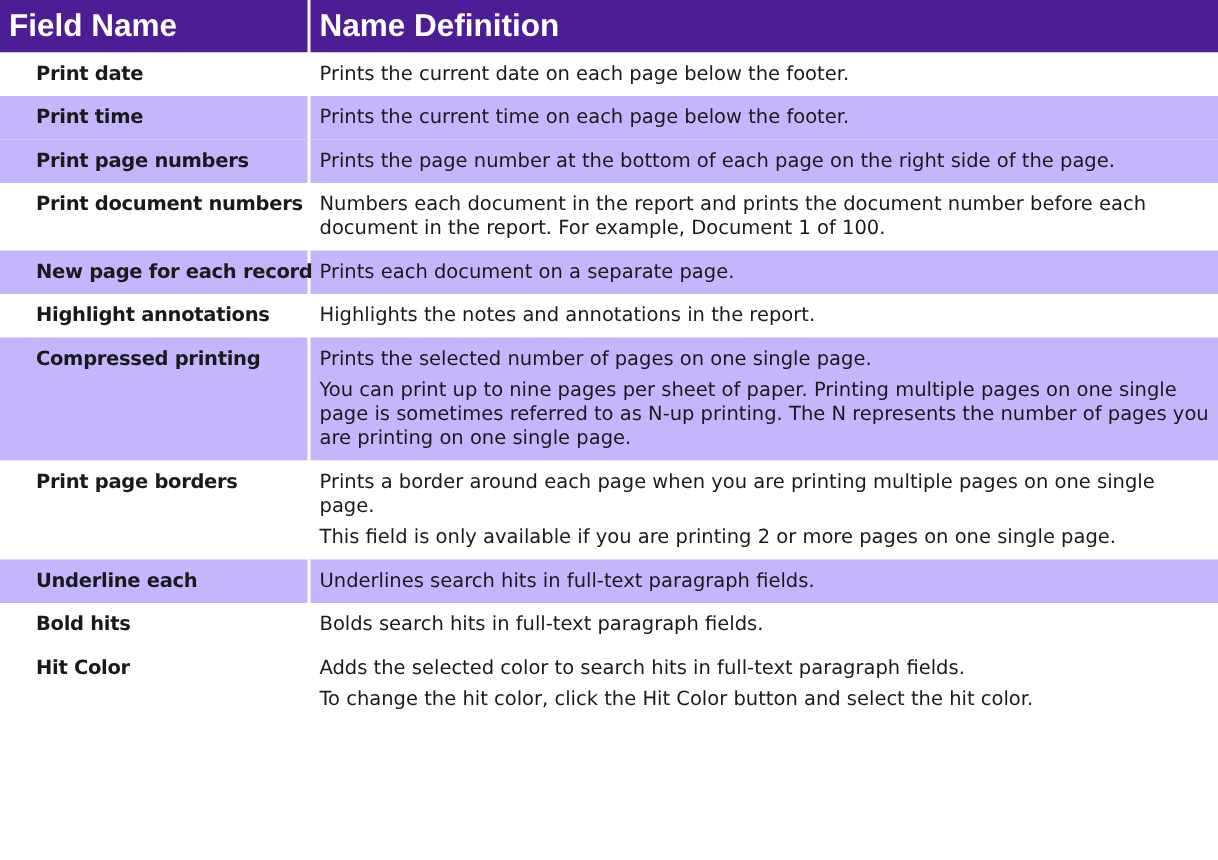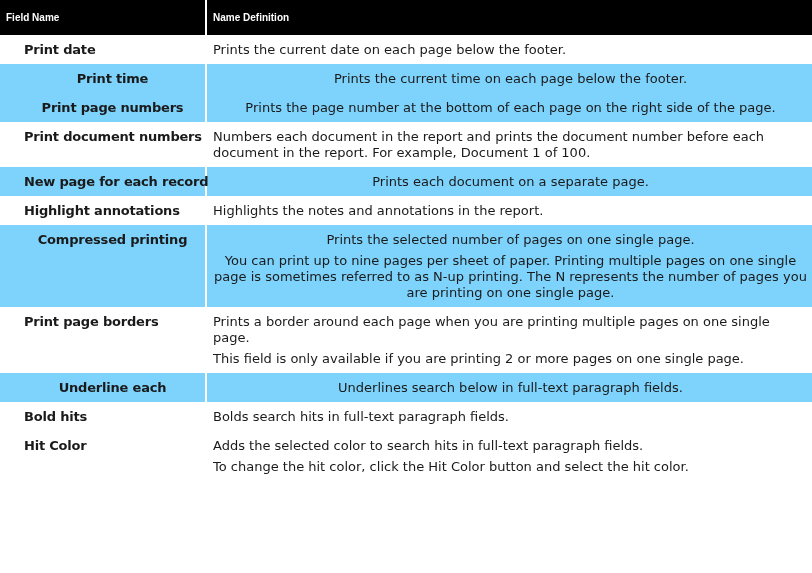--- a/index.html
+++ b/index.html
@@ -7,42 +7,42 @@
     table.fields {
       border-collapse: collapse;
       width: 812px;
       table-layout: fixed;
       font-size: 13px;
       color: #1a1a1a;
     }
     col.c1 { width: 206px; }
     col.c2 { width: 606px; }
     th {
-      background: #000000;
+      background: #4c1d95;
       color: #ffffff;
       text-align: left;
       font-family: "Liberation Sans", sans-serif;
       font-weight: bold;
-      font-size: 10px;
+      font-size: 21px;
       height: 35px;
       padding: 0 0 0 6px;
       border-right: 2px solid #ffffff;
       box-sizing: border-box;
     }
     th:last-child { border-right: none; }
     td {
       vertical-align: top;
       padding: 7px 4px 6px 6px;
       line-height: 16px;
       border-right: 2px solid #ffffff;
     }
     td:last-child { border-right: none; }
     td.name { font-weight: bold; padding-left: 24px; white-space: nowrap; letter-spacing: -0.2px; }
     td.def { padding-left: 6px; margin-left: 32px; }
-    tr.alt td { background: #7dd3fc; text-align: center; }
+    tr.alt td { background: #c4b5fd; }
     tr.plain td { background: #ffffff; }
     td.def p { margin: 0; }
     td.def p + p { margin-top: 5px; }
   </style>
 </head>
 <body>
 
 <table class="fields">
   <colgroup>
       <col class="c1">
@@ -101,21 +101,21 @@
     <tr class="plain">
       <td class="name">Print page borders</td>
       <td class="def">
         <p>Prints a border around each page when you are printing multiple pages on one single page.</p>
         <p>This field is only available if you are printing 2 or more pages on one single page.</p>
       </td>
     </tr>
     <tr class="alt">
       <td class="name">Underline each</td>
       <td class="def">
-          <p>Underlines search below in full-text paragraph fields.</p>
+          <p>Underlines search hits in full-text paragraph fields.</p>
         </td>
     </tr>
     <tr class="plain">
       <td class="name">Bold hits</td>
       <td class="def">
           <p>Bolds search hits in full-text paragraph fields.</p>
         </td>
     </tr>
     <tr class="plain">
       <td class="name">Hit Color</td>

